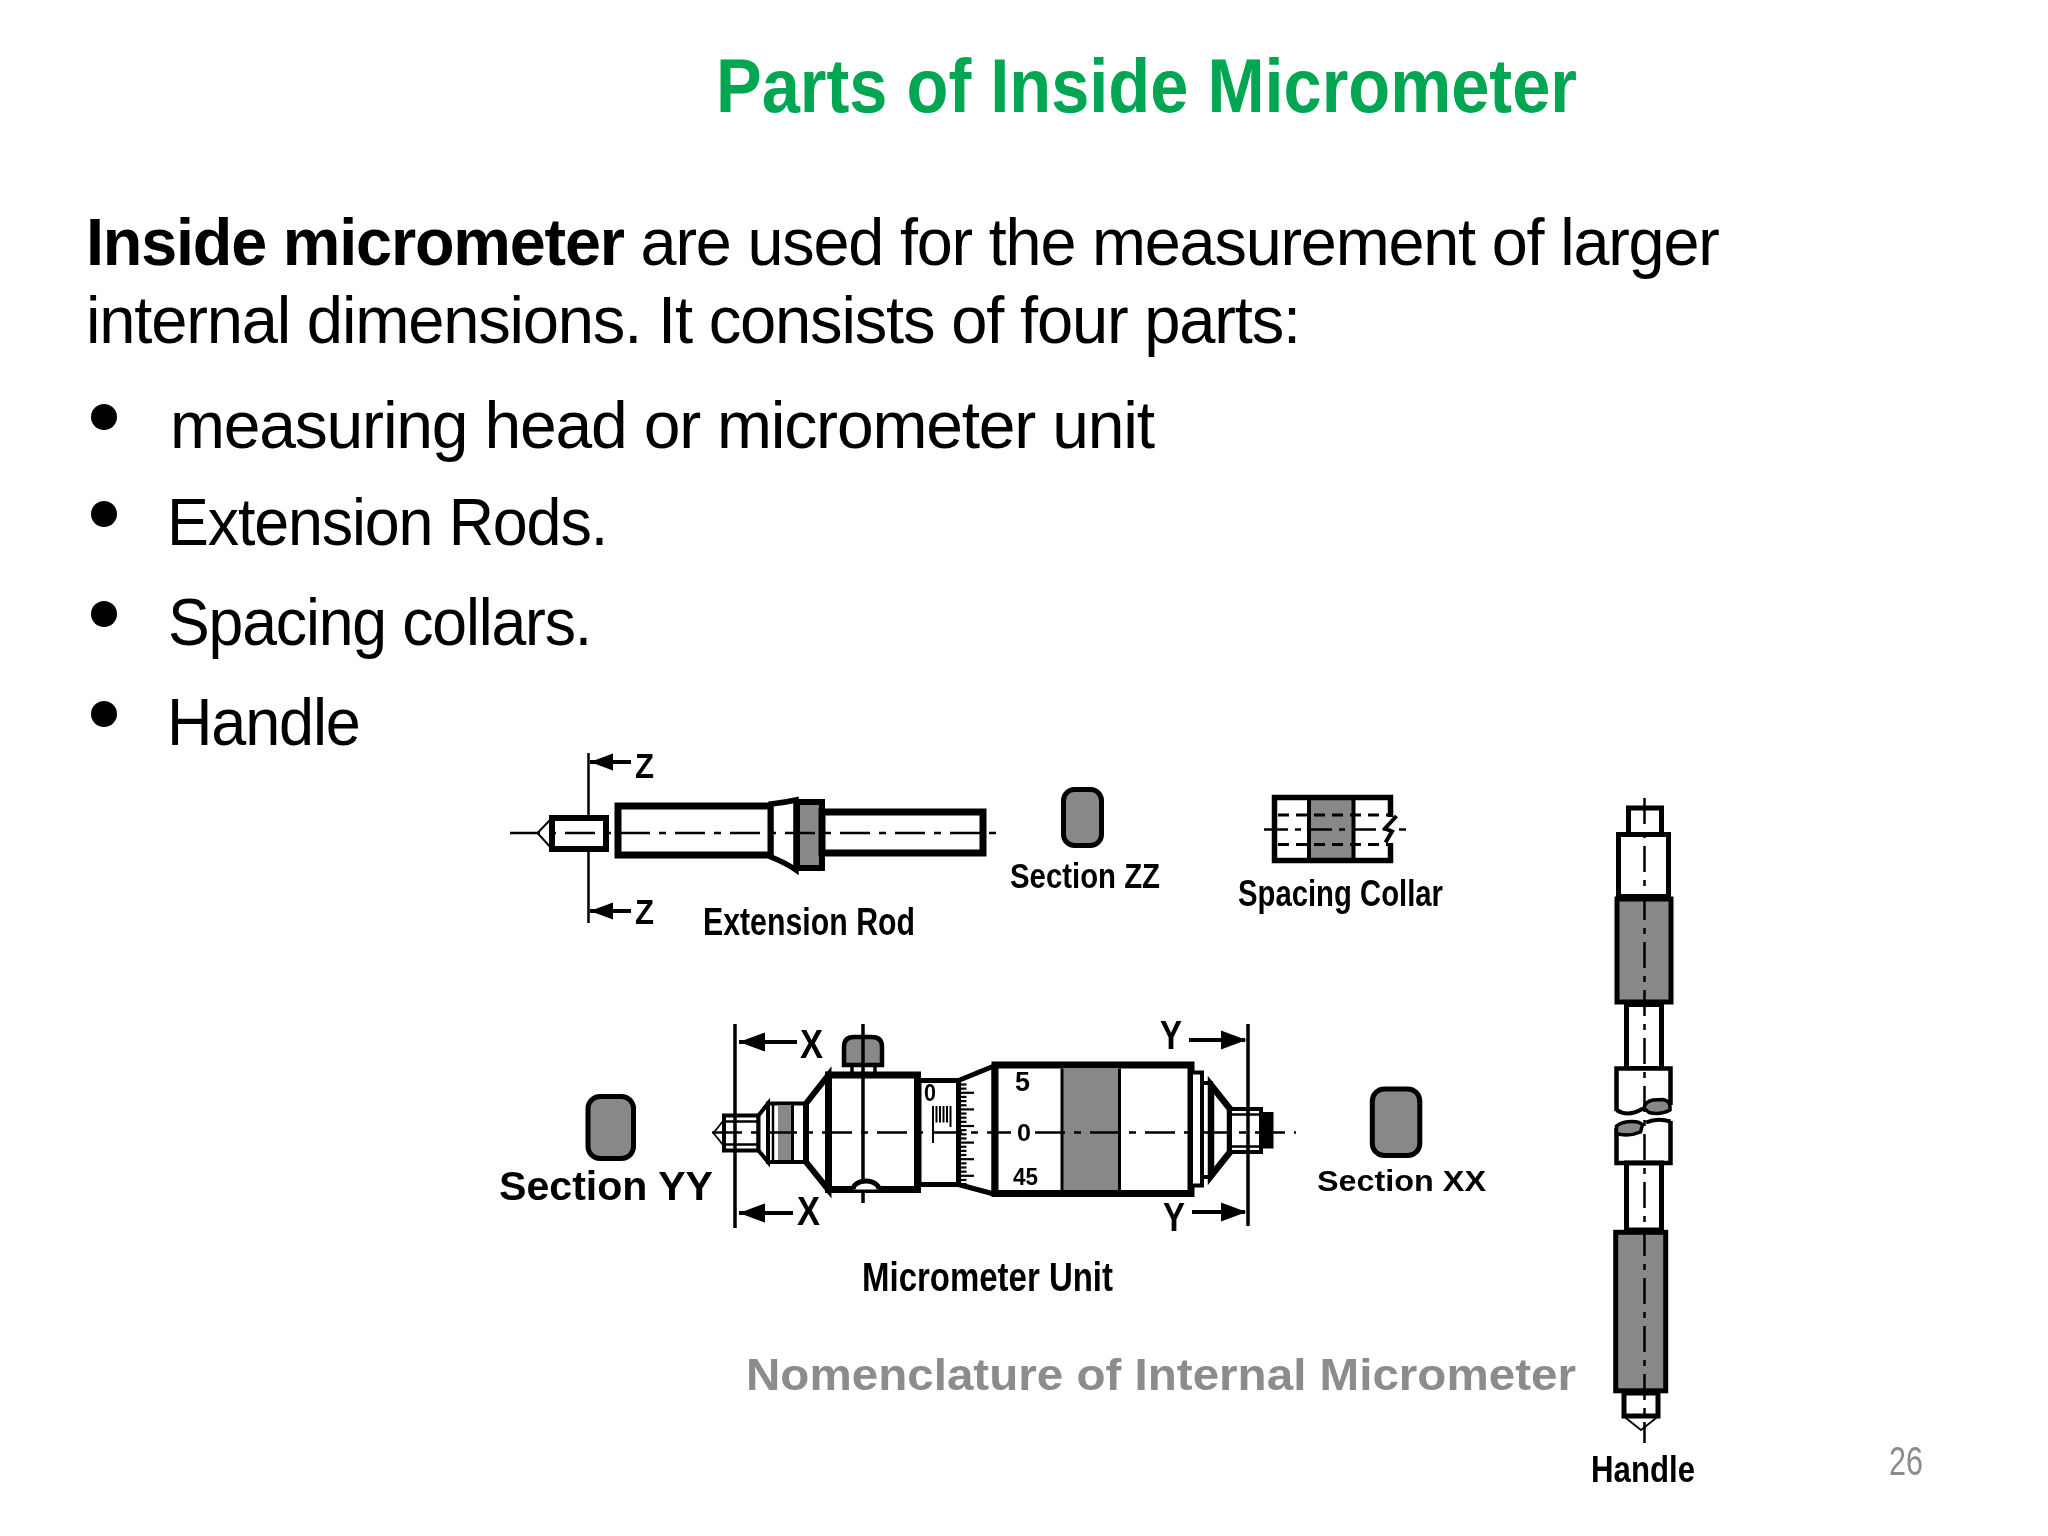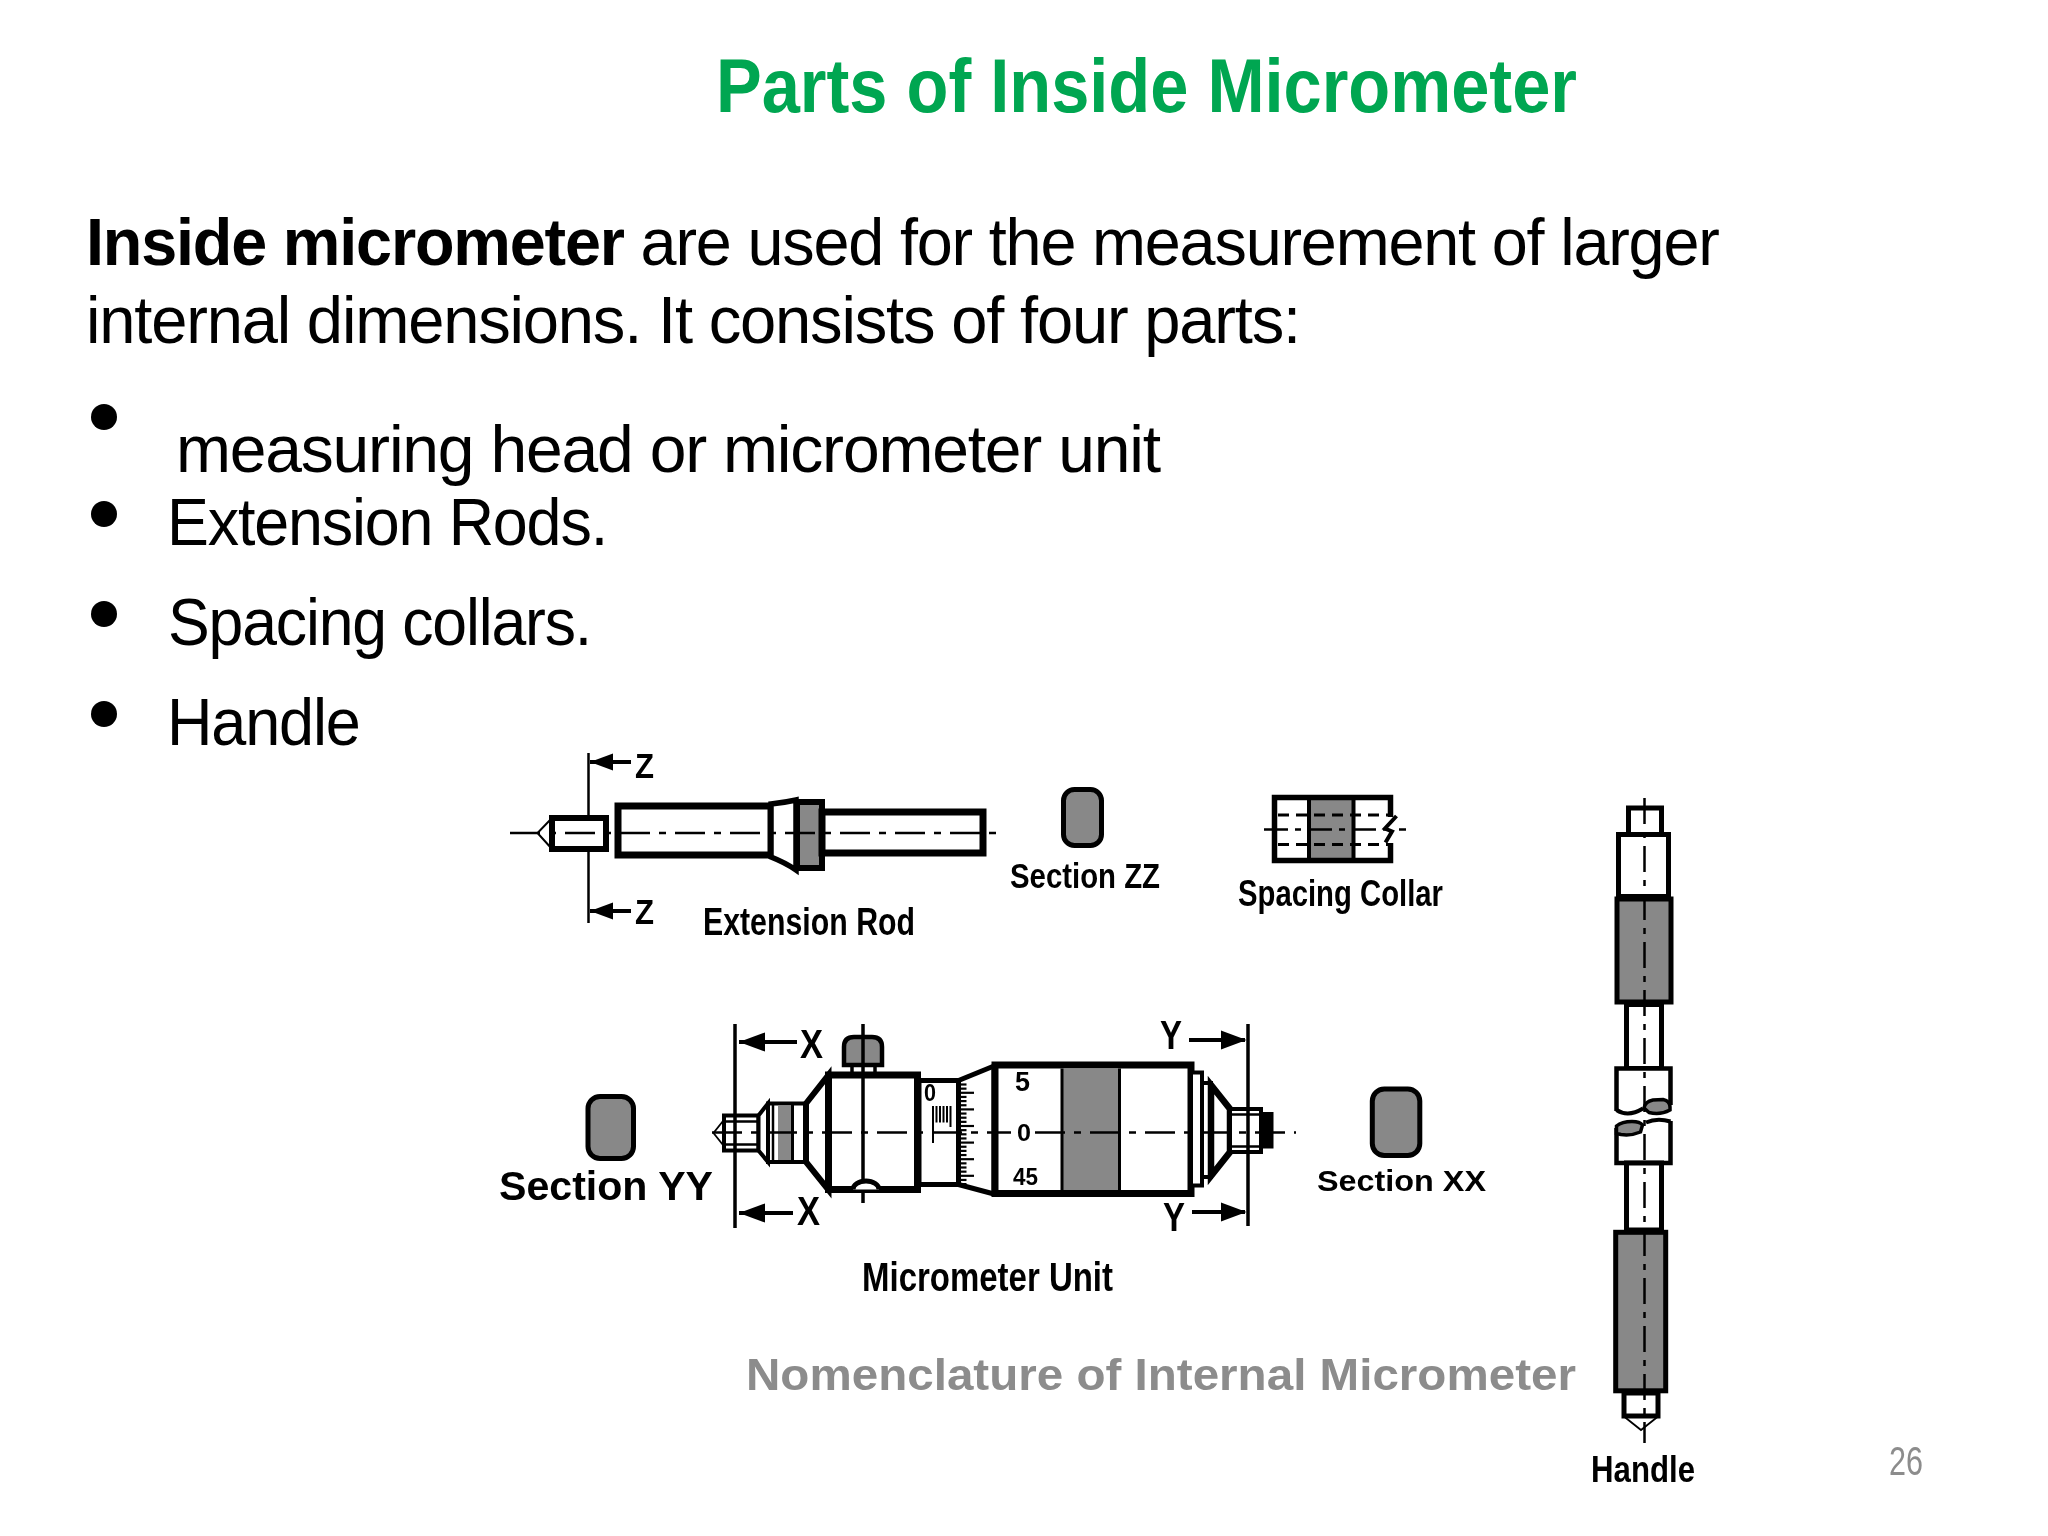--- a/index.html
+++ b/index.html
@@ -11,21 +11,21 @@
   .dot{position:absolute;width:26px;height:26px;border-radius:50%;background:#000;}
 </style>
 </head>
 <body>
   <div class="abs title" id="title" style="left:716px;top:48px;transform:scaleX(0.902);transform-origin:0 0;">Parts of Inside Micrometer</div>
 
   <div class="abs body" id="l1" style="left:86px;top:202px;transform:scaleX(0.981);transform-origin:0 0;"><b>Inside micrometer</b> are used for the measurement of larger</div>
   <div class="abs body" id="l2" style="left:86px;top:280px;transform:scaleX(0.986);transform-origin:0 0;">internal dimensions. It consists of four parts:</div>
 
   <div class="dot" style="left:91px;top:404px;"></div>
-  <div class="abs body" id="b1" style="left:176px;top:385px;margin-top:24px;">measuring head or micrometer unit</div>
+  <div class="abs body" id="b1" style="left:170px;top:385px;">measuring head or micrometer unit</div>
   <div class="dot" style="left:91px;top:501px;"></div>
   <div class="abs body" id="b2" style="left:167px;top:482px;transform:scaleX(0.951);transform-origin:0 0;">Extension Rods.</div>
   <div class="dot" style="left:91px;top:601px;"></div>
   <div class="abs body" id="b3" style="left:168px;top:582px;transform:scaleX(0.947);transform-origin:0 0;">Spacing collars.</div>
   <div class="dot" style="left:91px;top:701px;"></div>
   <div class="abs body" id="b4" style="left:167px;top:682px;transform:scaleX(0.954);transform-origin:0 0;">Handle</div>
 
   <svg class="abs" id="diagram" style="left:480px;top:740px;" width="1520" height="760" viewBox="480 740 1520 760" fill="none" stroke-linecap="butt">
 
     <g stroke="#000">

